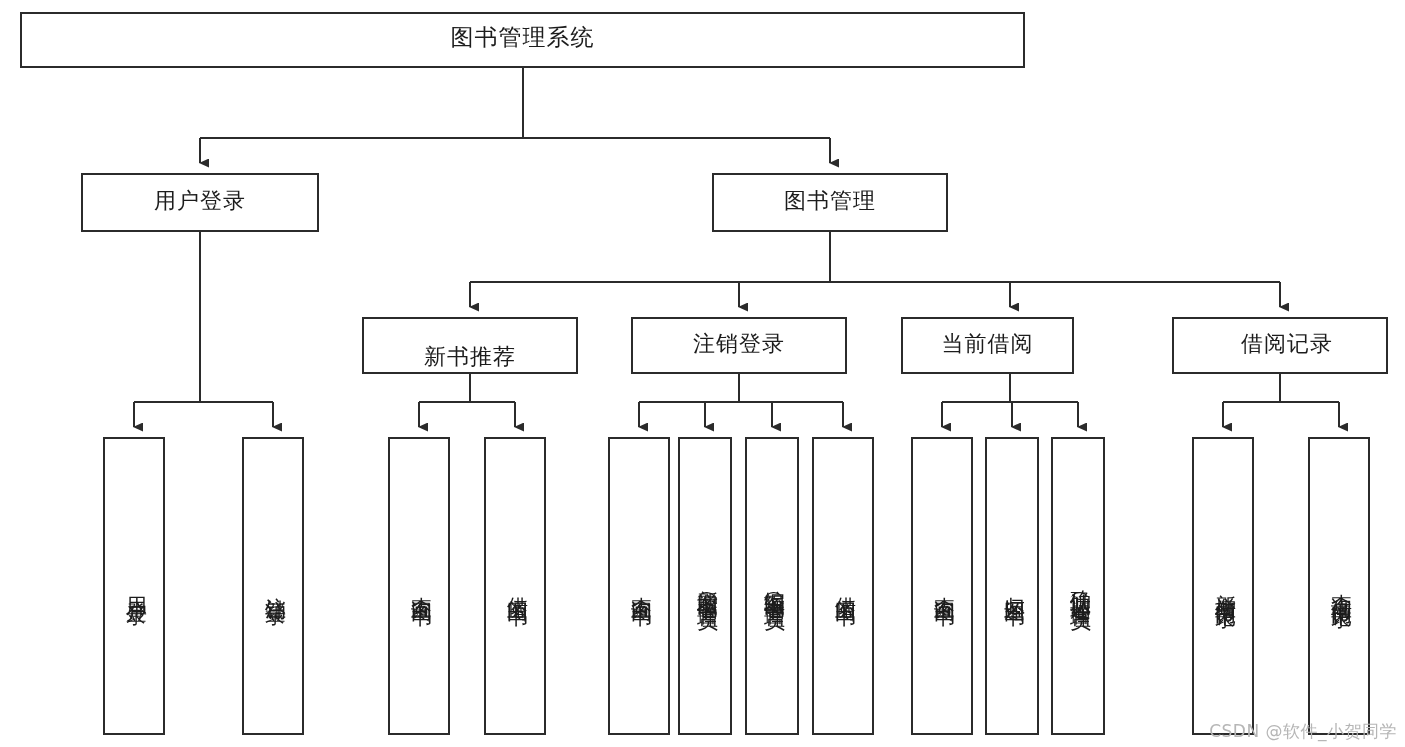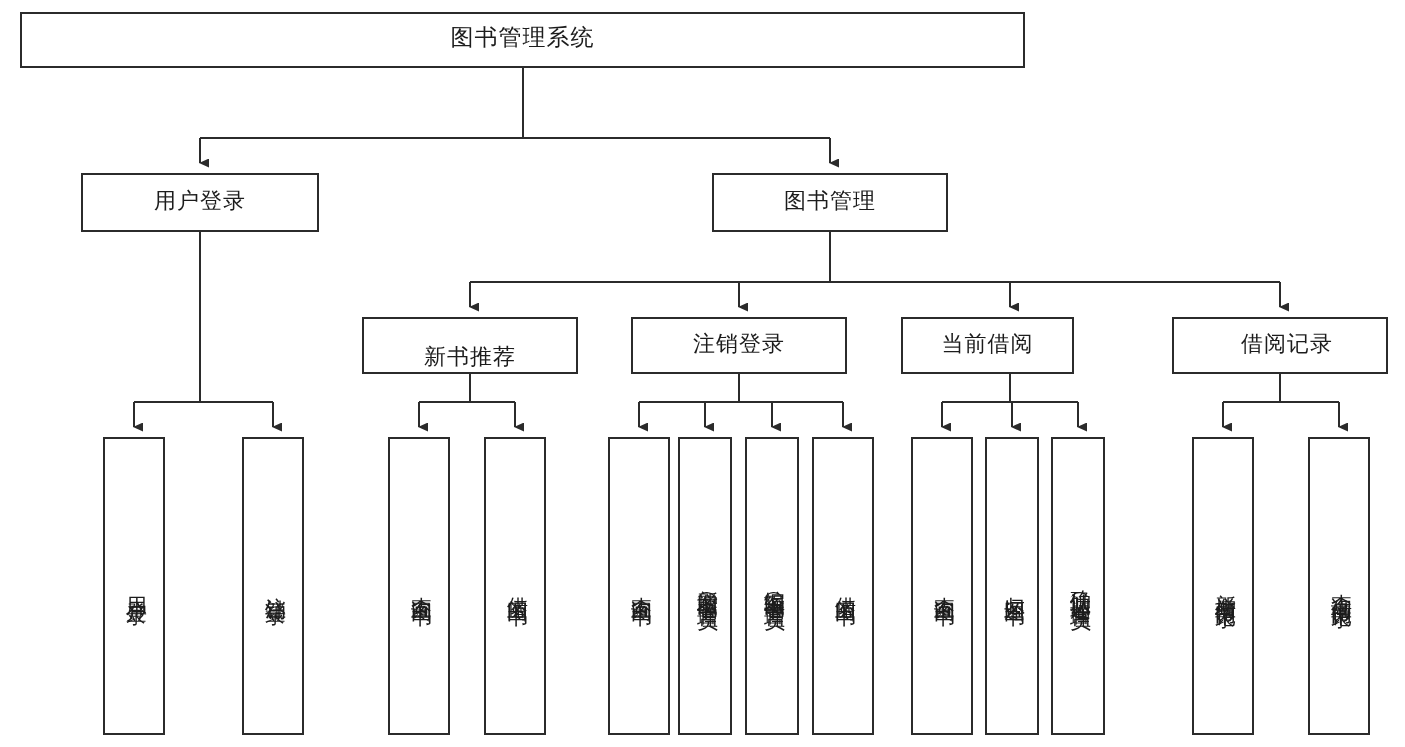--- a/index.html
+++ b/index.html
@@ -179,13 +179,14 @@
         <span class="label">确认归还（管理员）</span>
       </div>
       <div class="node vertical" style="left: 1192px; top: 437px; width: 62px; height: 298px;">
         <span class="label">新增借阅记录</span>
       </div>
       <div class="node vertical" style="left: 1308px; top: 437px; width: 62px; height: 298px;">
         <span class="label">查询借阅记录</span>
       </div>
     </div>
 
+  <div id="watermark">CSDN @软件_小贺同学</div>
 </div>
 
 </body></html>

